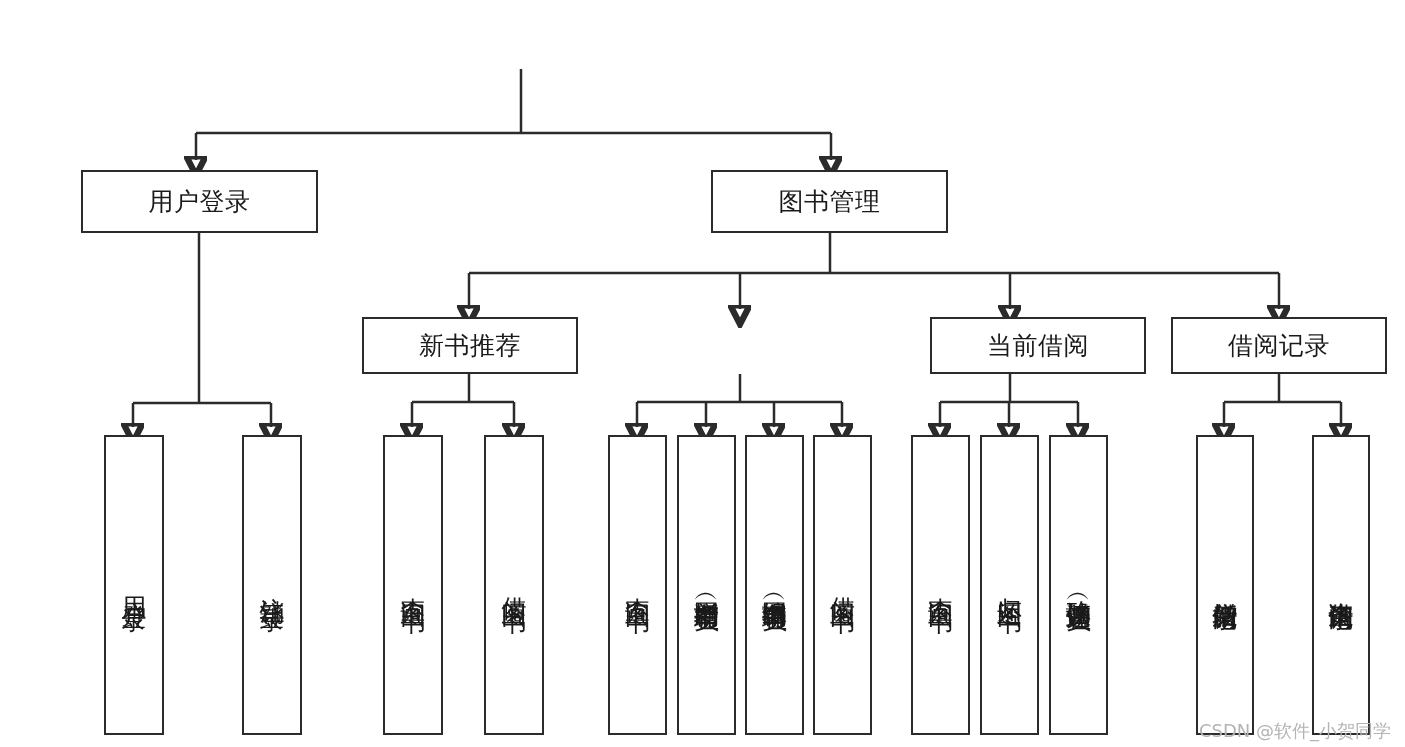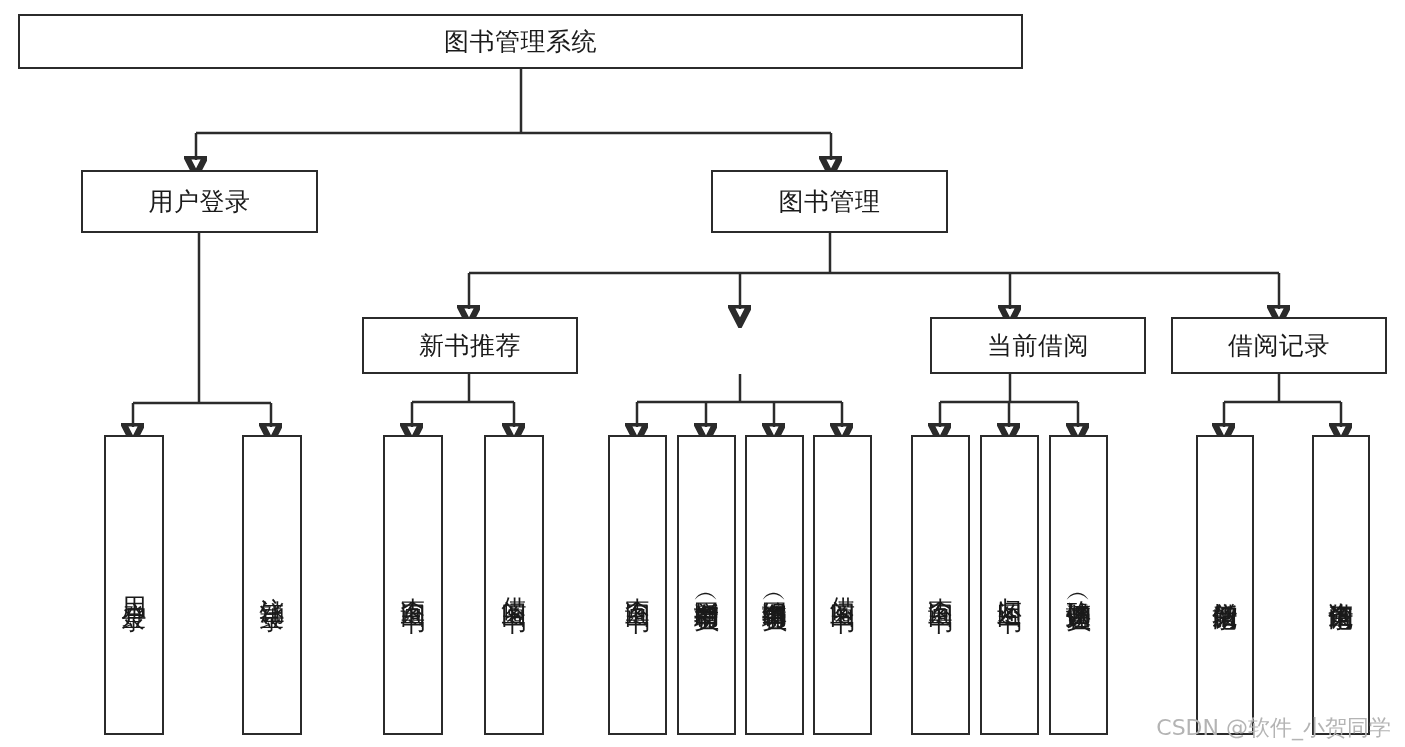--- a/index.html
+++ b/index.html
@@ -47,21 +47,21 @@
     line-height:1.0;
     letter-spacing:4px;
     max-height:100%;
   }
   .v-node.compact .lbl{letter-spacing:1px;}
   svg#links{position:absolute;left:0;top:0;width:1405px;height:747px;z-index:1;}
   svg#links line, svg#links path{stroke:#2b2b2b;stroke-width:2.5;fill:none;}
   #watermark{
     position:absolute;
     right:14px;bottom:4px;
-    font-size:22px;
+    font-size:18px;
     color:#b4b4b4;
     z-index:9;
     white-space:nowrap;
     pointer-events:none;
   }
 </style>
 </head>
 <body>
 
 <div id="diagram">
@@ -107,23 +107,20 @@
     <line x1="940" y1="402" x2="940" y2="427" marker-end="url(#arrow)"></line>
     <line x1="1009" y1="402" x2="1009" y2="427" marker-end="url(#arrow)"></line>
     <line x1="1078" y1="402" x2="1078" y2="427" marker-end="url(#arrow)"></line>
 
     <line x1="1279" y1="374" x2="1279" y2="402"></line>
     <line x1="1224" y1="402" x2="1341" y2="402"></line>
     <line x1="1224" y1="402" x2="1224" y2="427" marker-end="url(#arrow)"></line>
     <line x1="1341" y1="402" x2="1341" y2="427" marker-end="url(#arrow)"></line>
   </svg>
 
-  <div class="node h-node" style="left:18px;top:14px;width:1005px;height:55px;">
-    <span class="lbl">图书管理系统</span>
-  </div>
 
   <div class="node h-node" style="left:81px;top:170px;width:237px;height:63px;">
     <span class="lbl">用户登录</span>
   </div>
 
   <div class="node h-node" style="left:711px;top:170px;width:237px;height:63px;">
     <span class="lbl">图书管理</span>
   </div>
 
   <div class="node h-node" style="left:362px;top:317px;width:216px;height:57px;">

